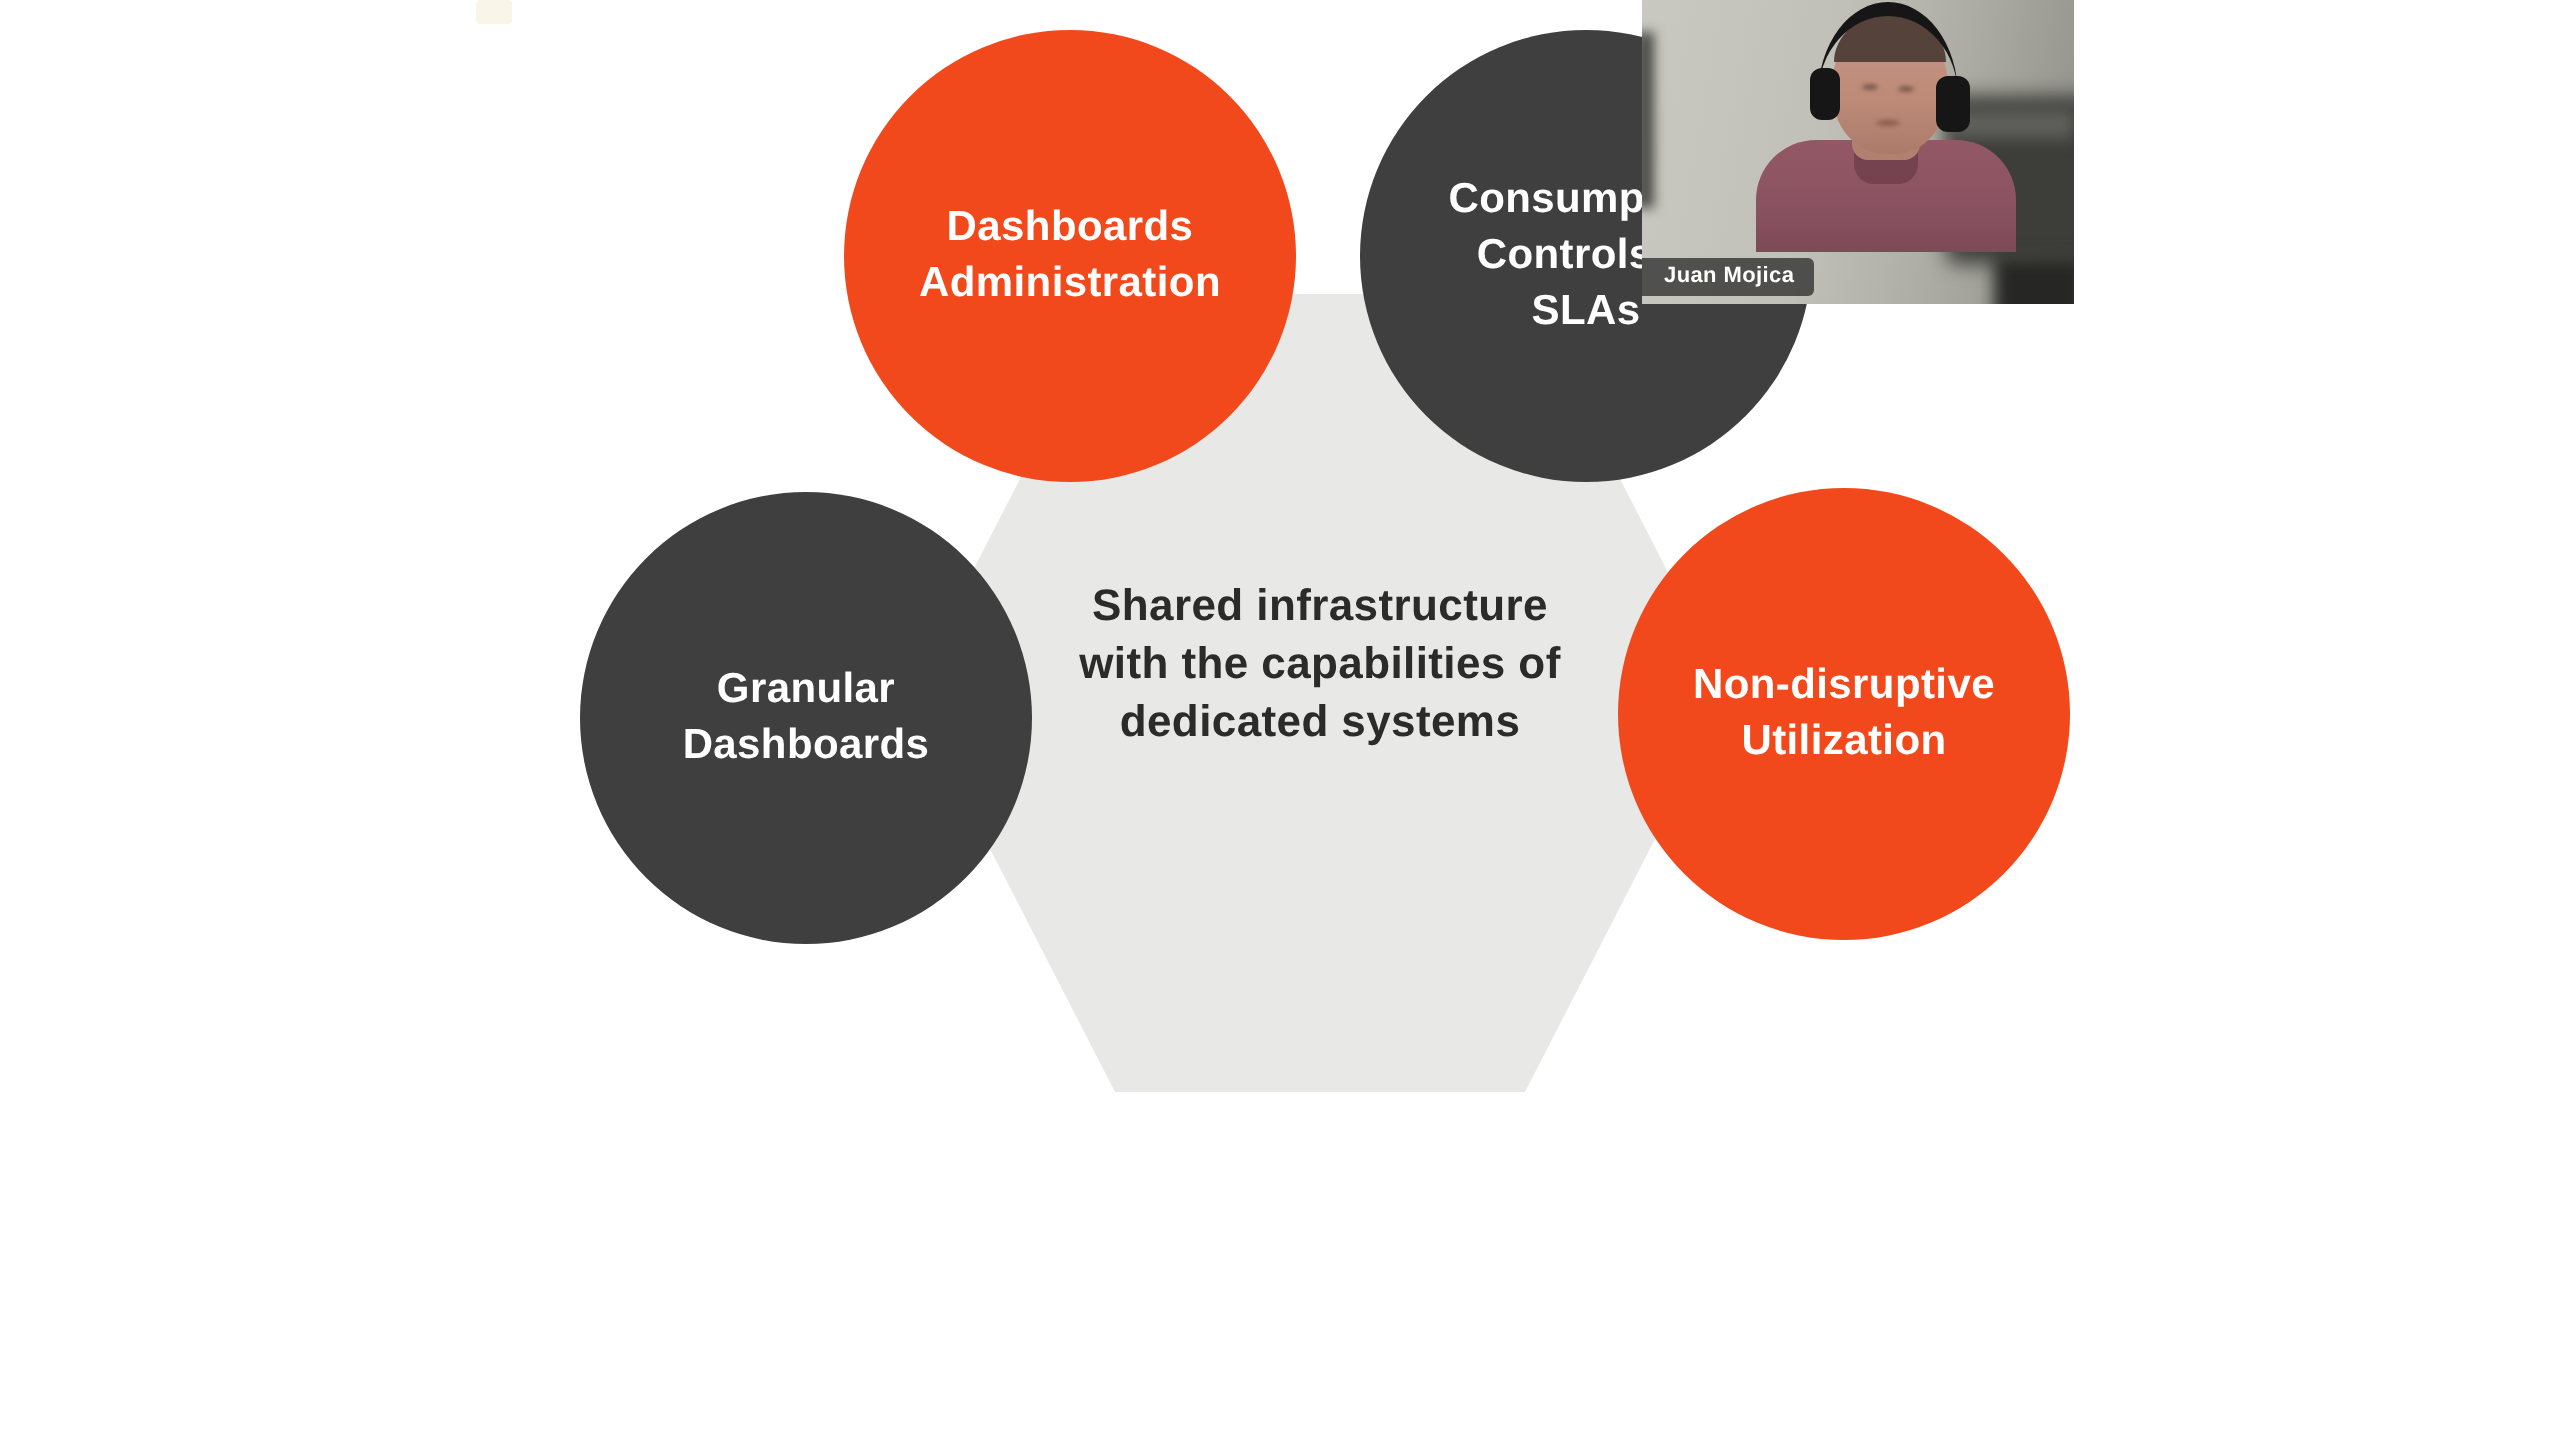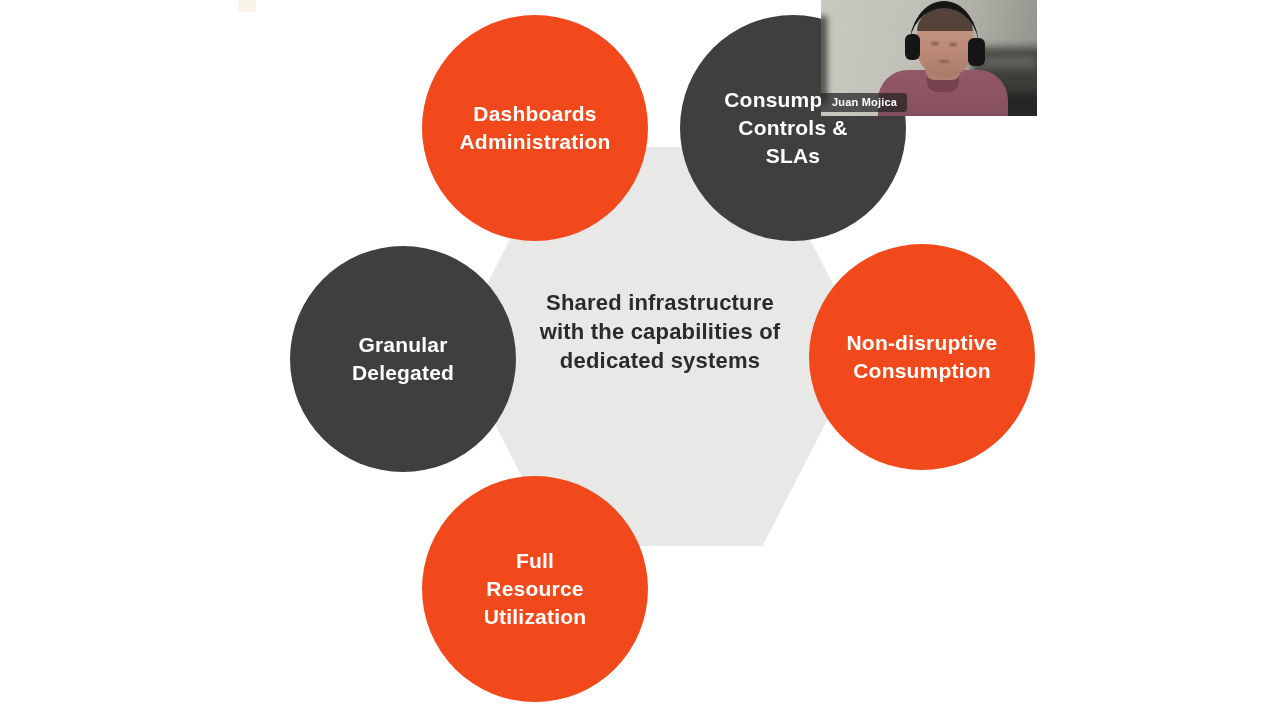--- a/index.html
+++ b/index.html
@@ -69,21 +69,21 @@
   .n2 { left: 680px; top: 15px; }
   .n3 { left: 290px; top: 246px; }
   .n4 { left: 809px; top: 244px; }
   .n5 { left: 422px; top: 476px; }
   .n6 { left: 680px; top: 476px; }
 
   
   .webcam {
     position: absolute;
     left: 821px; top: 0;
-    width: 216px; height: 116px;
+    width: 216px; height: 152px;
     overflow: hidden;
     z-index: 20;
     background: linear-gradient(100deg, #c9c9c1 0%, #c0c0b8 42%, #adada5 68%, #90908a 100%);
   }
   .webcam * { position: absolute; }
   .cam-left-strip {
     left: -3px; top: 16px; width: 9px; height: 88px;
     background: #4a4a46; filter: blur(3px);
   }
   .cam-chair {
@@ -176,33 +176,28 @@
   </div>
 
   <div class="node dark n2">
     <span class="label">Consumption
 Controls &amp;
 SLAs</span>
   </div>
 
   <div class="node dark n3">
     <span class="label">Granular
-Delegated</span>
+Dashboards</span>
   </div>
 
   <div class="node orange n4">
     <span class="label">Non-disruptive
-Consumption</span>
-  </div>
-
-  <div class="node orange n5">
-    <span class="label">Full
-Resource
 Utilization</span>
   </div>
+
 
 
   <div class="webcam">
     <div class="cam-left-strip"></div>
     <div class="cam-chair"></div>
     <div class="cam-chair-top"></div>
     <div class="cam-corner-blob"></div>
     <div class="cam-shirt"></div>
     <div class="cam-collar"></div>
     <div class="cam-neck"></div>

